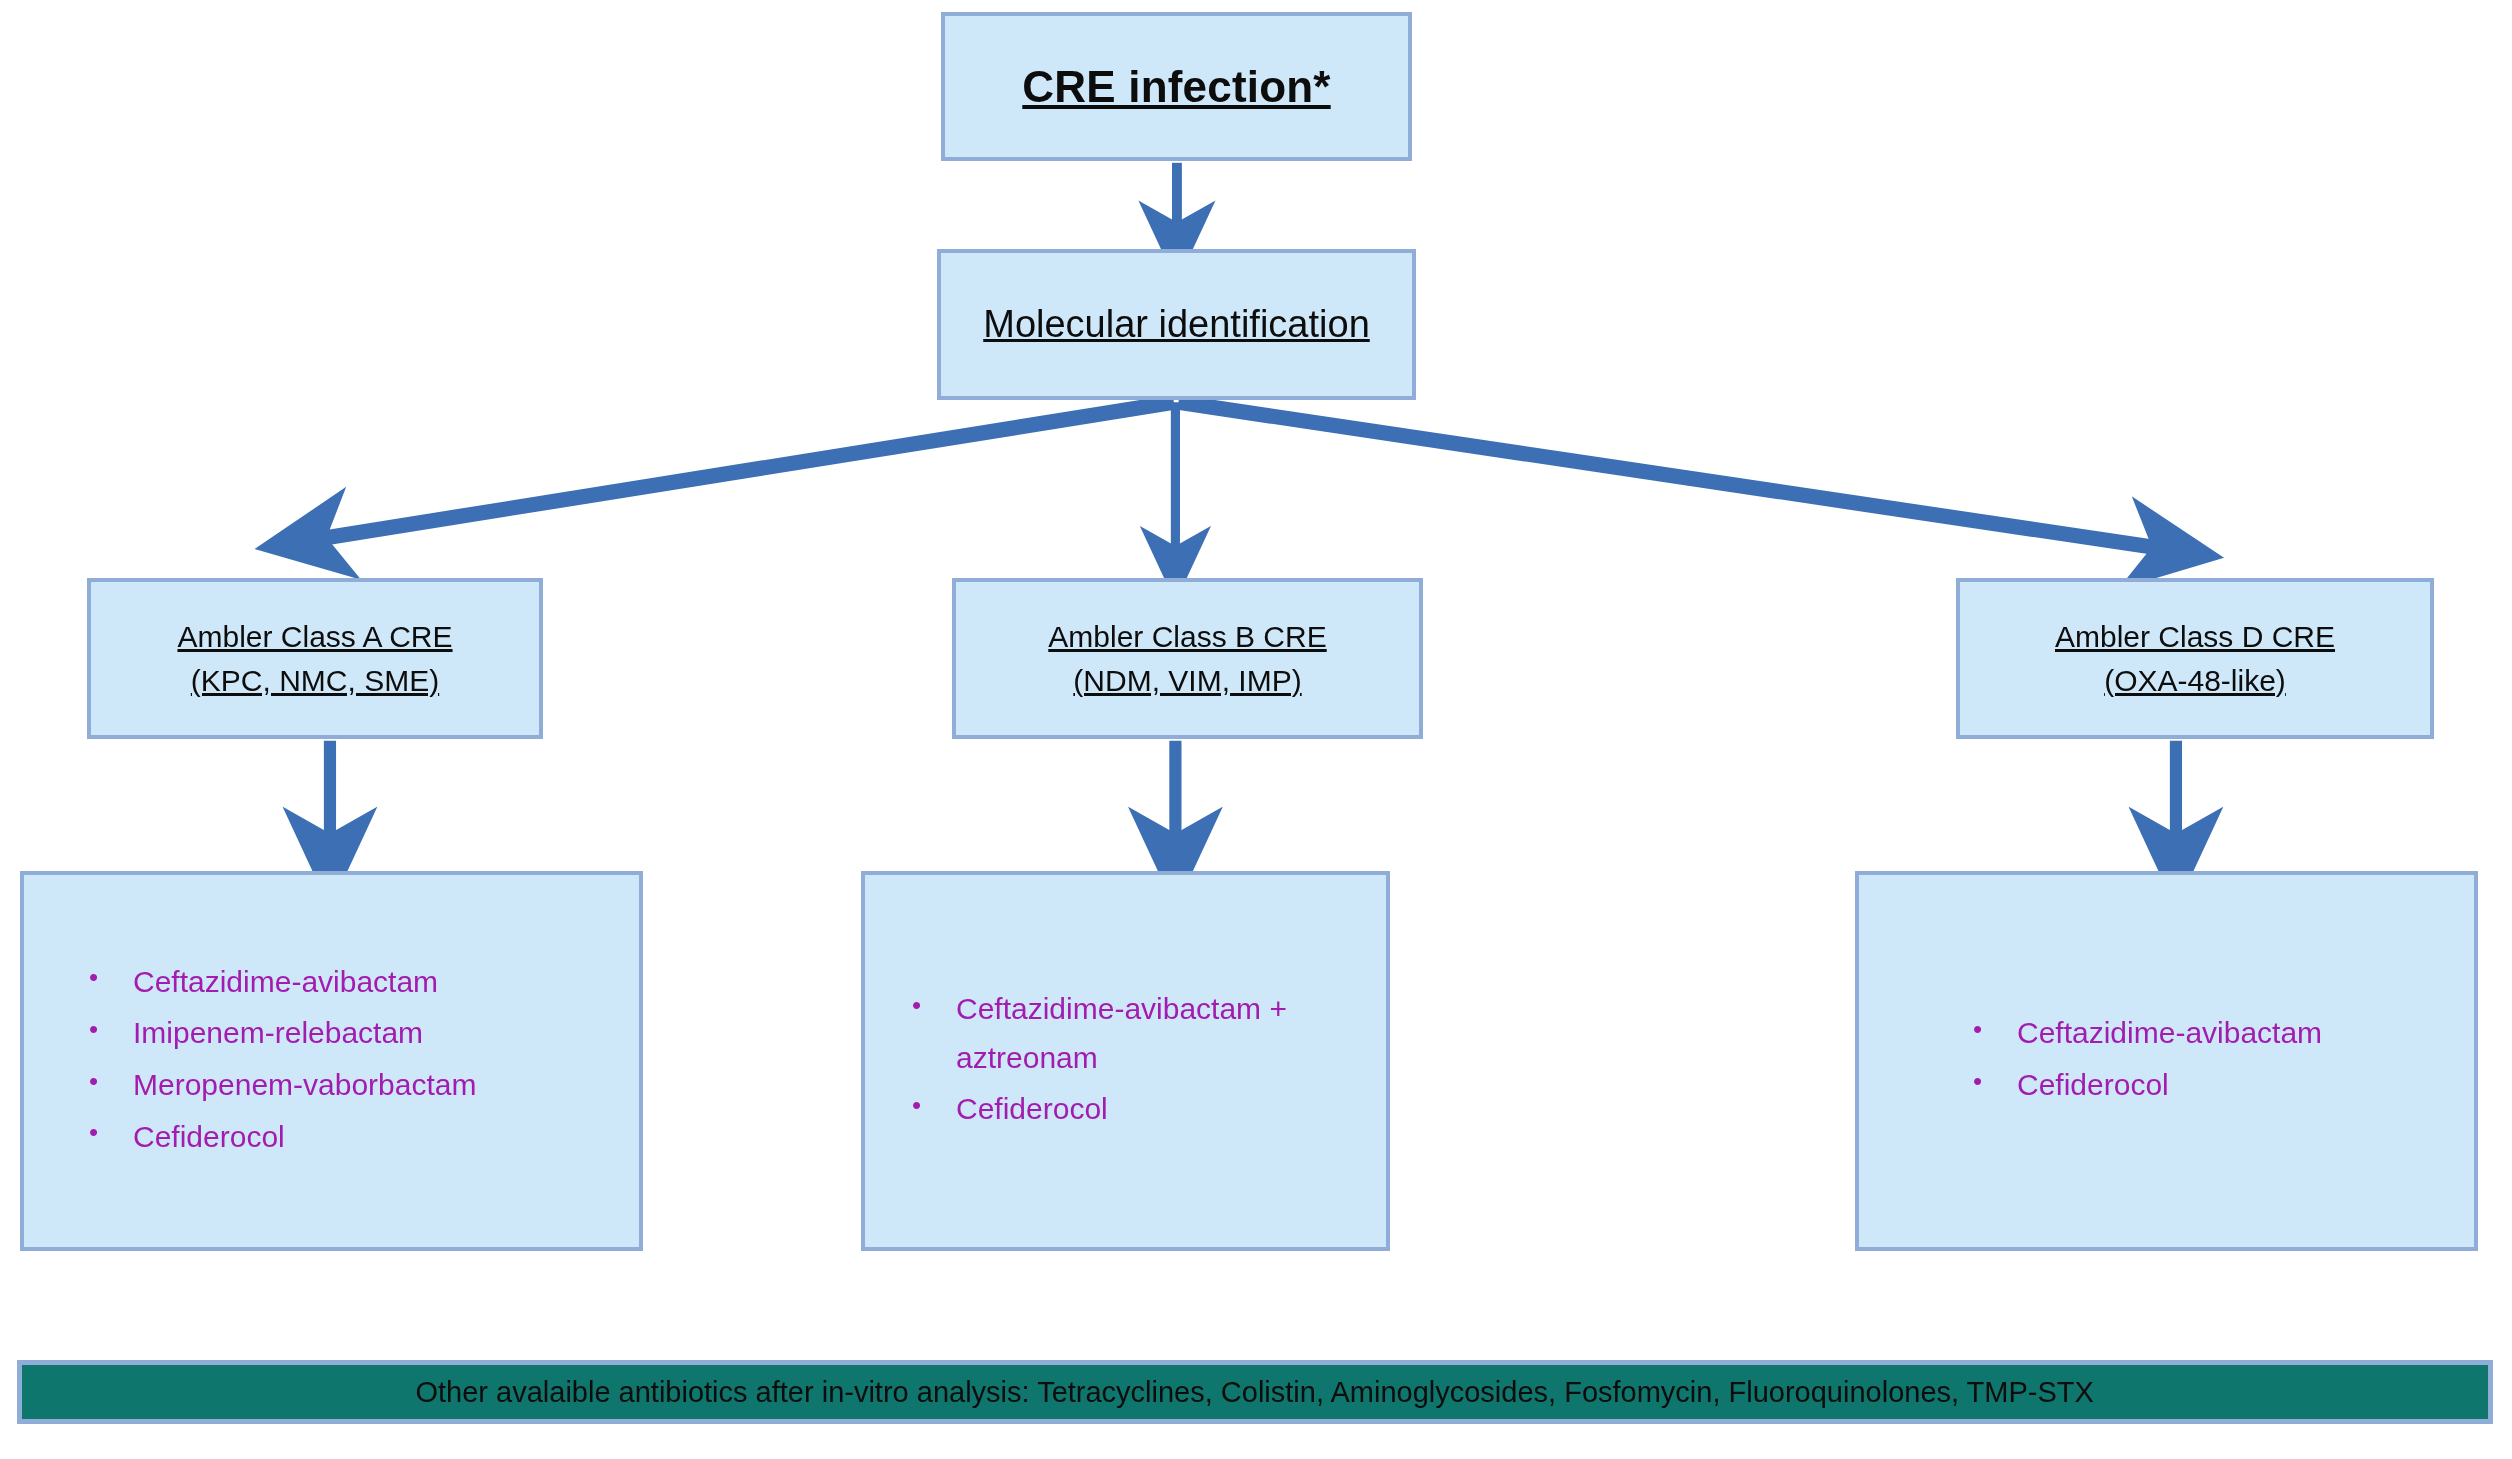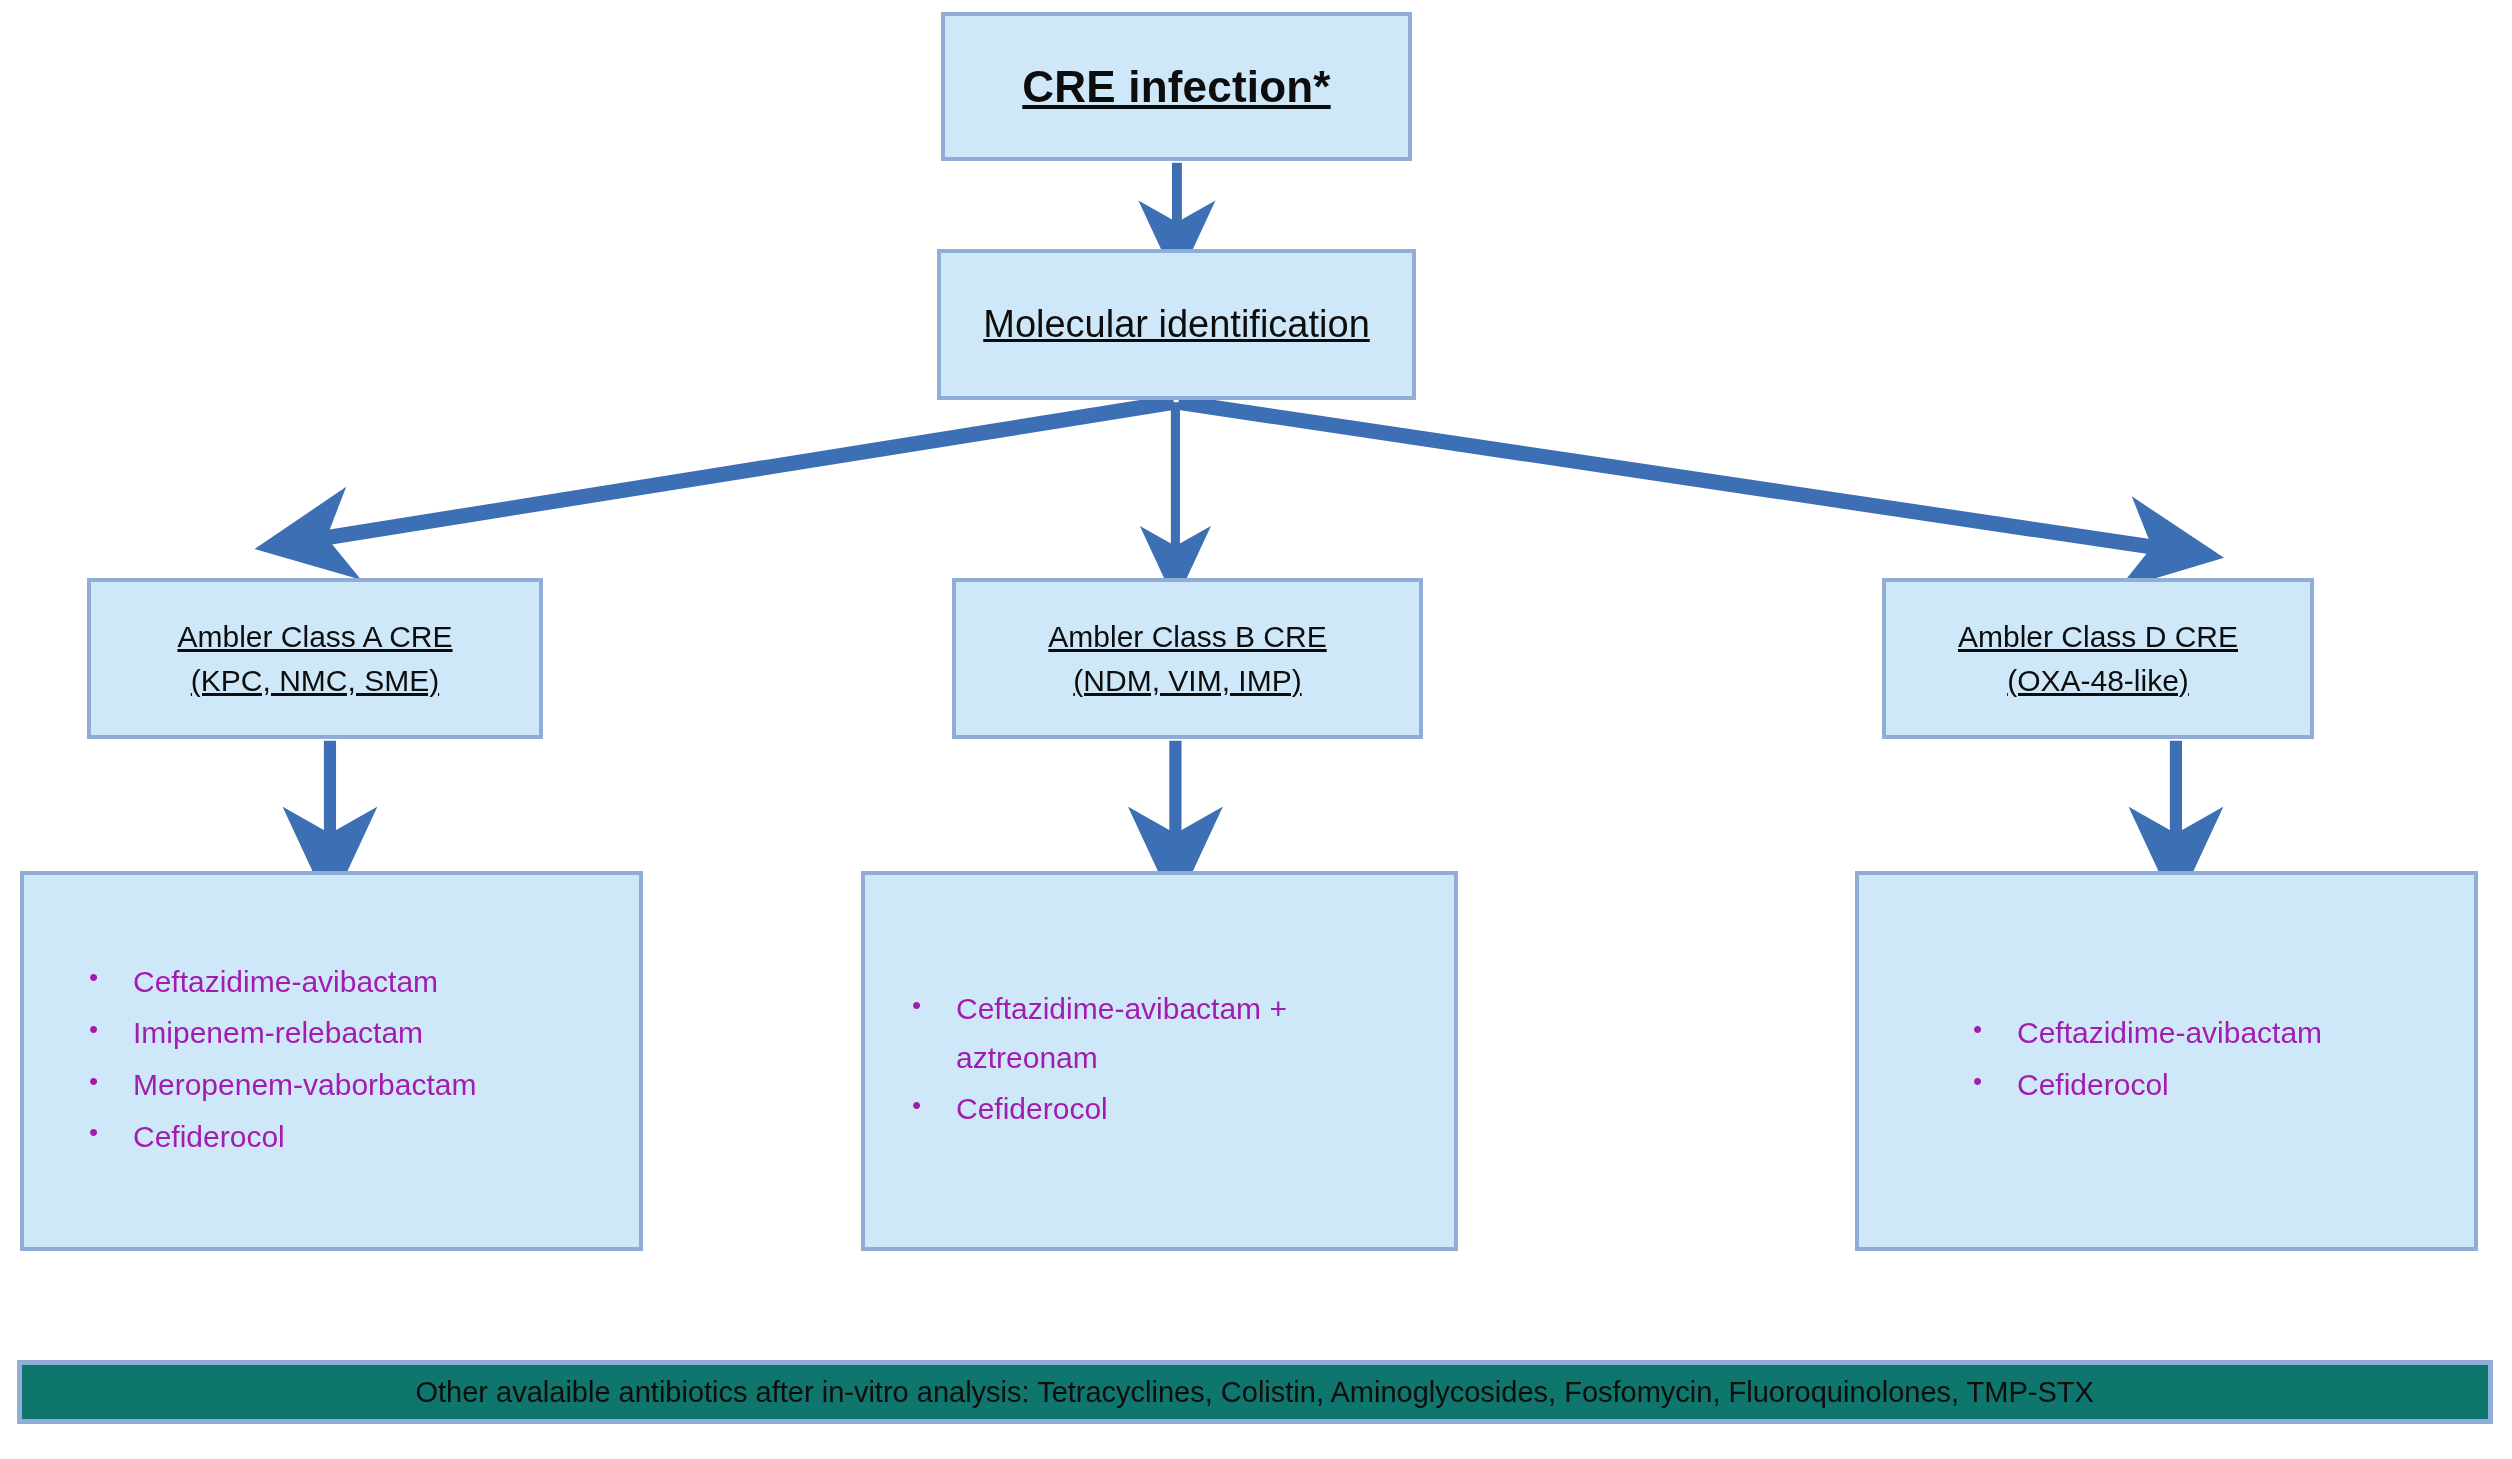--- a/index.html
+++ b/index.html
@@ -55,38 +55,38 @@
     width: 456px;  height: 161px;
     font-size: 30px;
   }
   #box-class-b {
     left: 952px;  top: 578px;
     width: 471px;  height: 161px;
     font-size: 30px;
     text-align: center;
   }
   #box-class-d {
-    left: 1882px;  top: 578px;
-    width: 432px;  height: 161px;
+    left: 1956px;  top: 578px;
+    width: 478px;  height: 161px;
     font-size: 30px;
     justify-content: flex-end;
   }
   .box .line2 { display: block; }
 
   
   .tx-box {
     position: absolute;
     box-sizing: border-box;
     background: #cfe8f9;
     border: 4.6px solid #90add8;
     display: flex;
     align-items: center;
   }
   #tx-a { left: 20px;   top: 871px; width: 623px;  height: 380px; }
-  #tx-b { left: 861px; top: 871px; width: 597px;  height: 380px; }
+  #tx-b { left: 861px; top: 871px; width: 529px;  height: 380px; }
   #tx-d { left: 1855px; top: 871px; width: 623px;  height: 380px; }
 
   .tx-list {
     list-style: none;
     margin: 0;
     padding: 0 20px 0 53px;
     width: 100%;
     font-size: 30px;
     line-height: 1.62;
     color: #a21caf;

